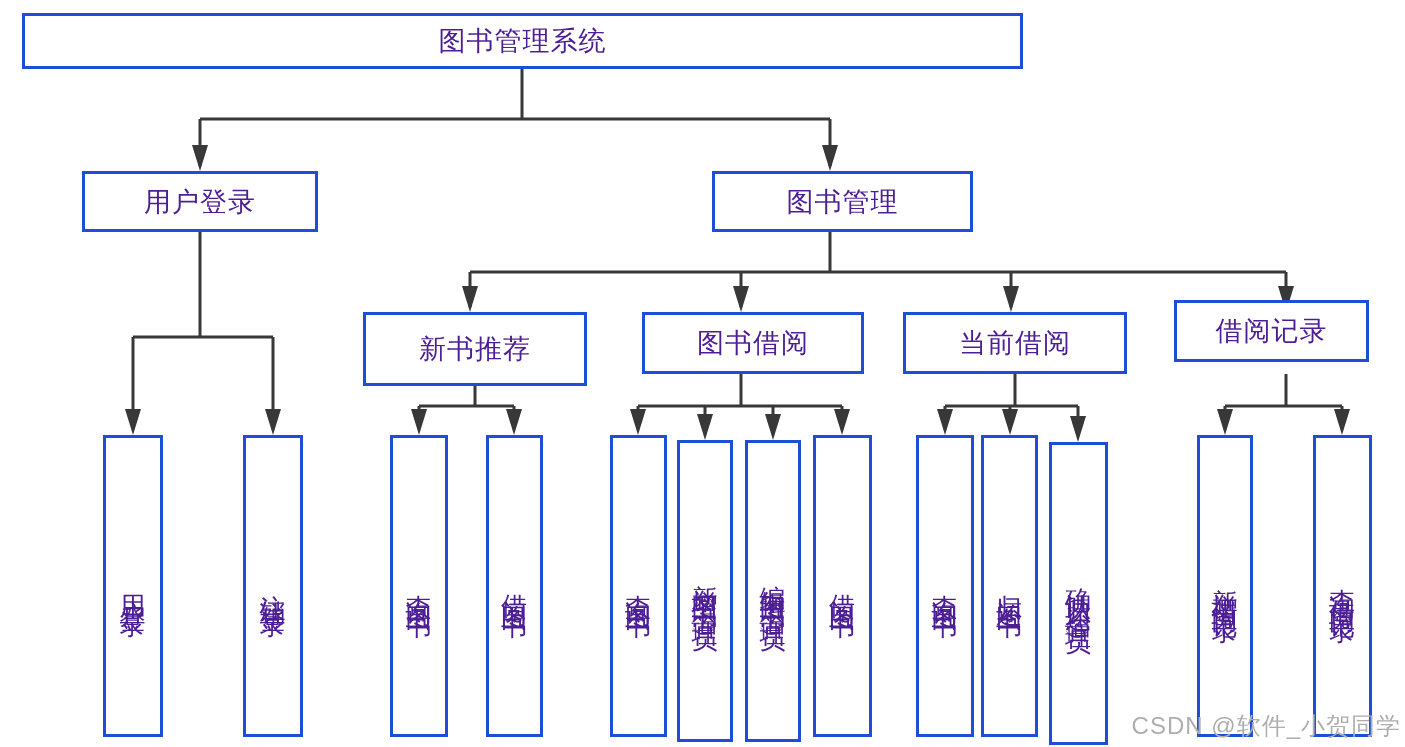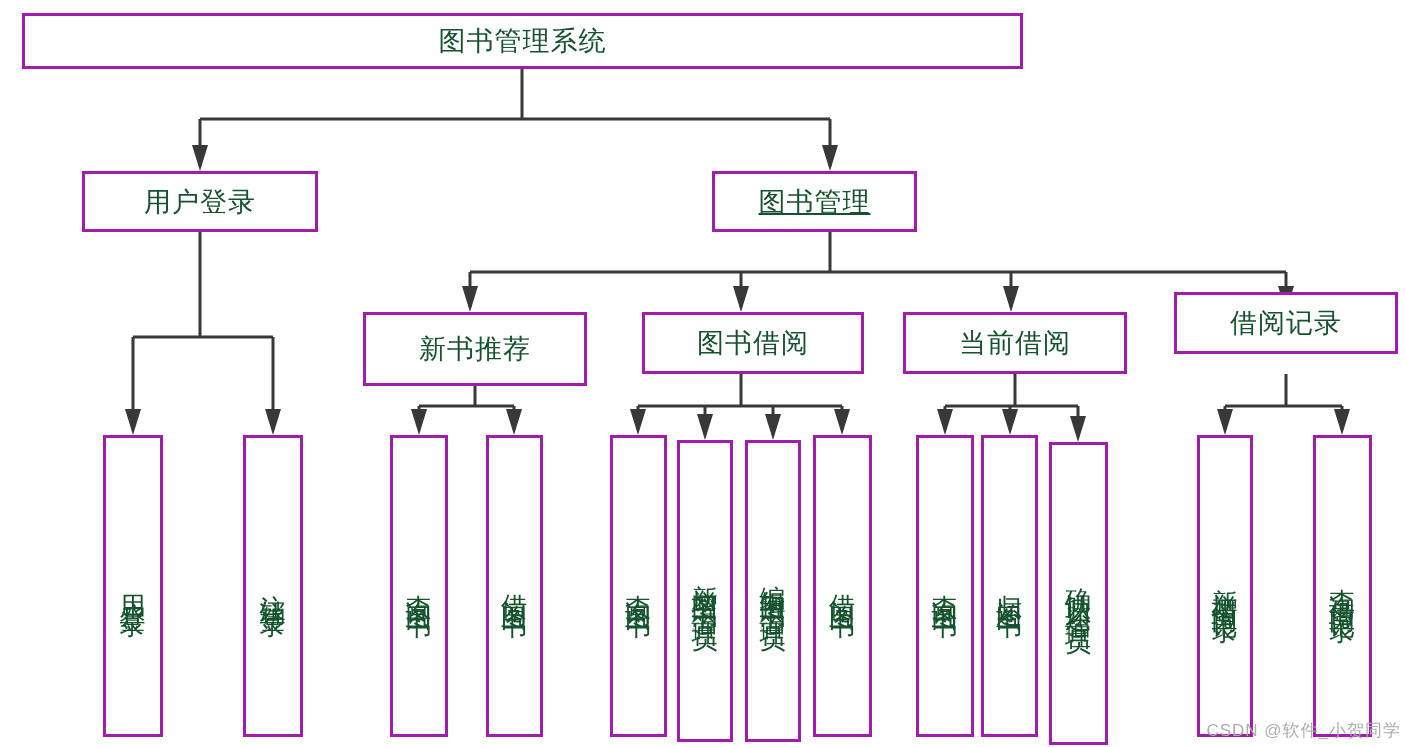--- a/index.html
+++ b/index.html
@@ -14,42 +14,42 @@
   #wires {
     position: absolute;
     left: 0; top: 0;
     width: 1405px; height: 747px;
     pointer-events: none;
   }
   .node {
     position: absolute;
     box-sizing: border-box;
     background: #ffffff;
-    border: 3px solid #a21caf;
-    color: #14532d;
+    border: 3px solid #1d4ed8;
+    color: #4c1d95;
     display: flex;
     align-items: center;
     justify-content: center;
     font-size: 27px;
     letter-spacing: 1px;
     white-space: nowrap;
   }
   .leaf {
     writing-mode: vertical-rl;
     text-orientation: mixed;
     font-size: 26px;
     letter-spacing: 6px;
     line-height: 1;
     white-space: normal;
   }
   .watermark {
     position: absolute;
     right: 4px;
     bottom: 5px;
-    font-size: 17px;
+    font-size: 24px;
     color: #aeaeae;
     letter-spacing: 1px;
     z-index: 5;
   }
 </style>
 </head>
 <body>
 
 <div id="canvas">
 
@@ -89,26 +89,26 @@
       <path d="M1002,409 L1018,409 L1010,435 Z"></path>
       <path d="M1070,416 L1086,416 L1078,442 Z"></path>
       <path d="M1217,409 L1233,409 L1225,435 Z"></path>
       <path d="M1334,409 L1350,409 L1342,435 Z"></path>
     </g>
   </svg>
 
   <div class="node" style="left:22px; top:13px; width:1001px; height:56px;">图书管理系统</div>
 
   <div class="node" style="left:82px; top:171px; width:236px; height:61px;">用户登录</div>
-  <div class="node" style="left:712px; top:171px; width:205px; height:61px;text-decoration:underline;">图书管理</div>
+  <div class="node" style="left:712px; top:171px; width:261px; height:61px;">图书管理</div>
 
   <div class="node" style="left:363px; top:312px; width:224px; height:74px;">新书推荐</div>
   <div class="node" style="left:630px; top:312px; width:222px; height:62px;margin-left:12px;">图书借阅</div>
   <div class="node" style="left:903px; top:312px; width:224px; height:62px;">当前借阅</div>
-  <div class="node" style="left:1174px; top:292px; width:224px; height:62px;">借阅记录</div>
+  <div class="node" style="left:1174px; top:300px; width:195px; height:62px;">借阅记录</div>
 
   <div class="node leaf" style="left:103px; top:435px; width:60px; height:302px;">用户登录</div>
   <div class="node leaf" style="left:243px; top:435px; width:60px; height:302px;">注销登录</div>
 
   <div class="node leaf" style="left:390px; top:435px; width:58px; height:302px;">查询图书</div>
   <div class="node leaf" style="left:486px; top:435px; width:57px; height:302px;">借阅图书</div>
 
   <div class="node leaf" style="left:610px; top:435px; width:57px; height:302px;">查询图书</div>
   <div class="node leaf" style="left:677px; top:440px; width:56px; height:302px;">新增图书（管理员）</div>
   <div class="node leaf" style="left:745px; top:440px; width:56px; height:302px;">编辑图书（管理员）</div>

